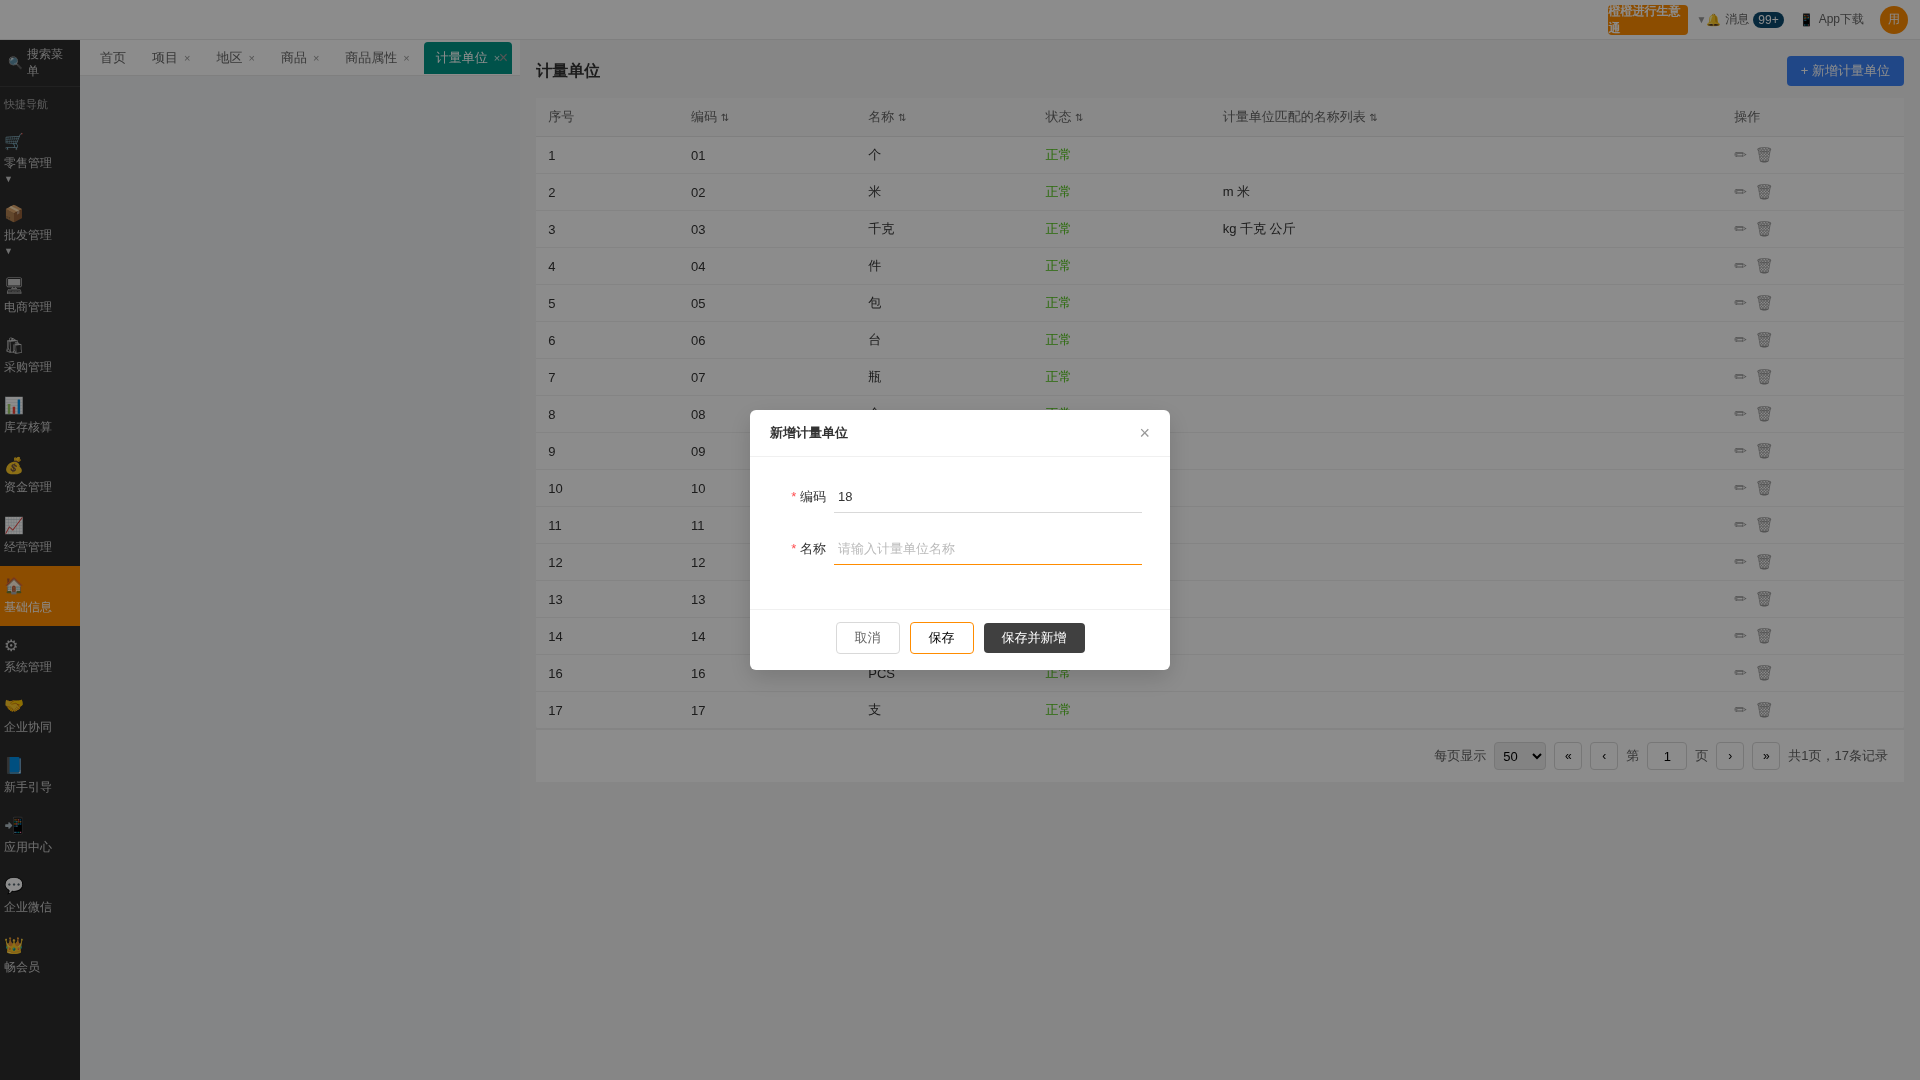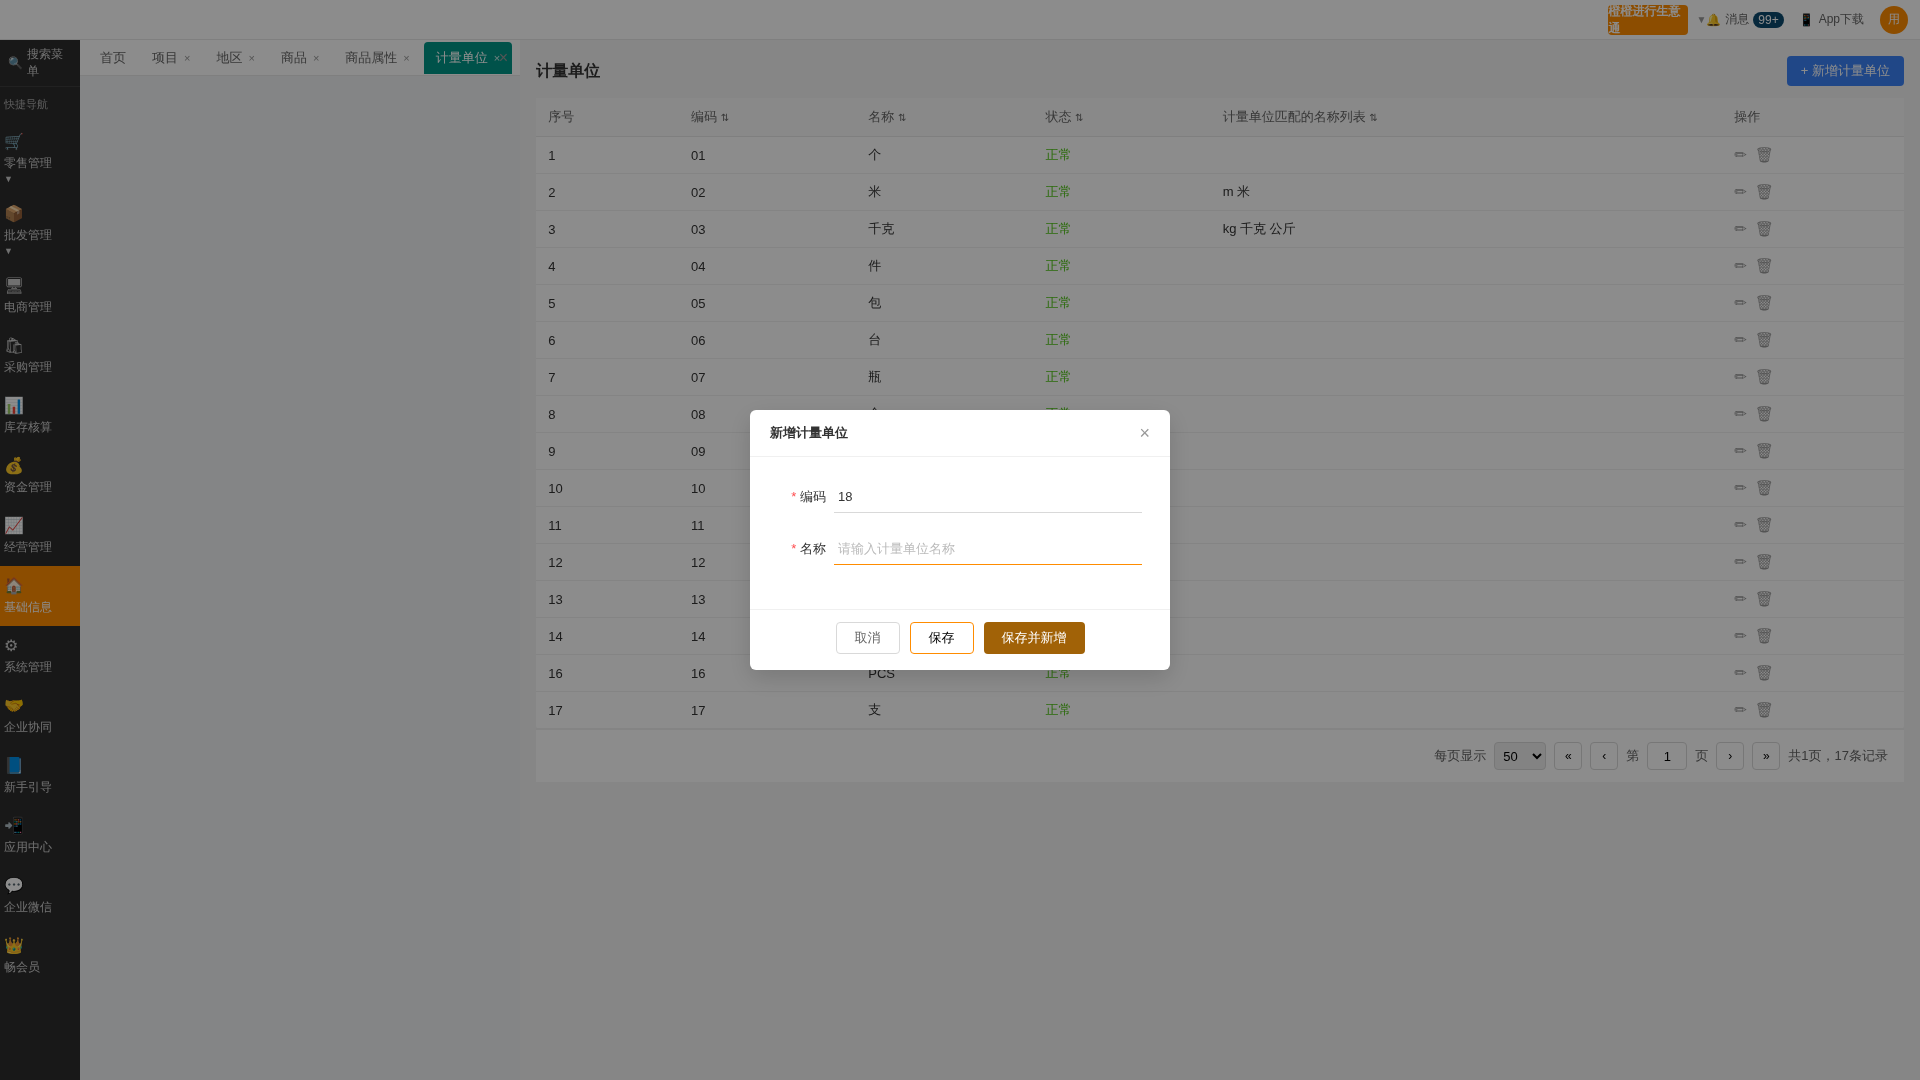--- a/index.html
+++ b/index.html
@@ -309,20 +309,21 @@
       padding: 0 4px;
       color: #333;
     }
     .form-input.focused {
       border-bottom-color: #ff8c00;
     }
     .form-input::placeholder { color: #bbb; }
     .modal-footer {
       padding: 12px 20px 16px;
       display: flex;
+      align-items: center;
       justify-content: center;
       gap: 10px;
       border-top: 1px solid #f0f0f0;
     }
     .btn-cancel {
       padding: 6px 18px;
       border: 1px solid #d9d9d9;
       background: #fff;
       border-radius: 4px;
       cursor: pointer;
@@ -334,21 +335,21 @@
       border: 1px solid #ff8c00;
       background: #fff;
       border-radius: 4px;
       cursor: pointer;
       font-size: 13px;
       color: #000000;
     }
     .btn-save-new {
       padding: 6px 18px;
       border: none;
-      background: #a16207;
+      background: #404040;
       border-radius: 4px;
       cursor: pointer;
       font-size: 13px;
       color: #fff;
     }
 
     
     .search-bar {
       padding: 6px 8px;
       display: flex;

